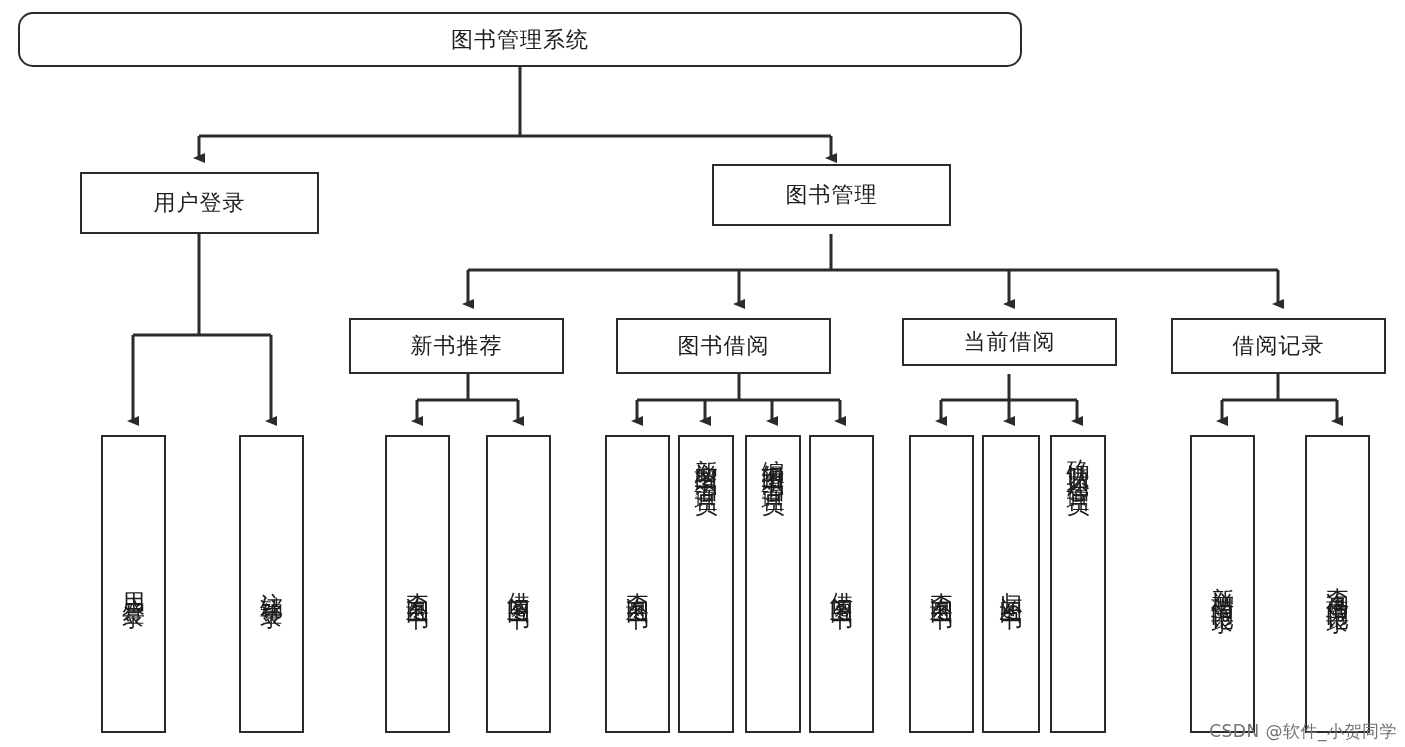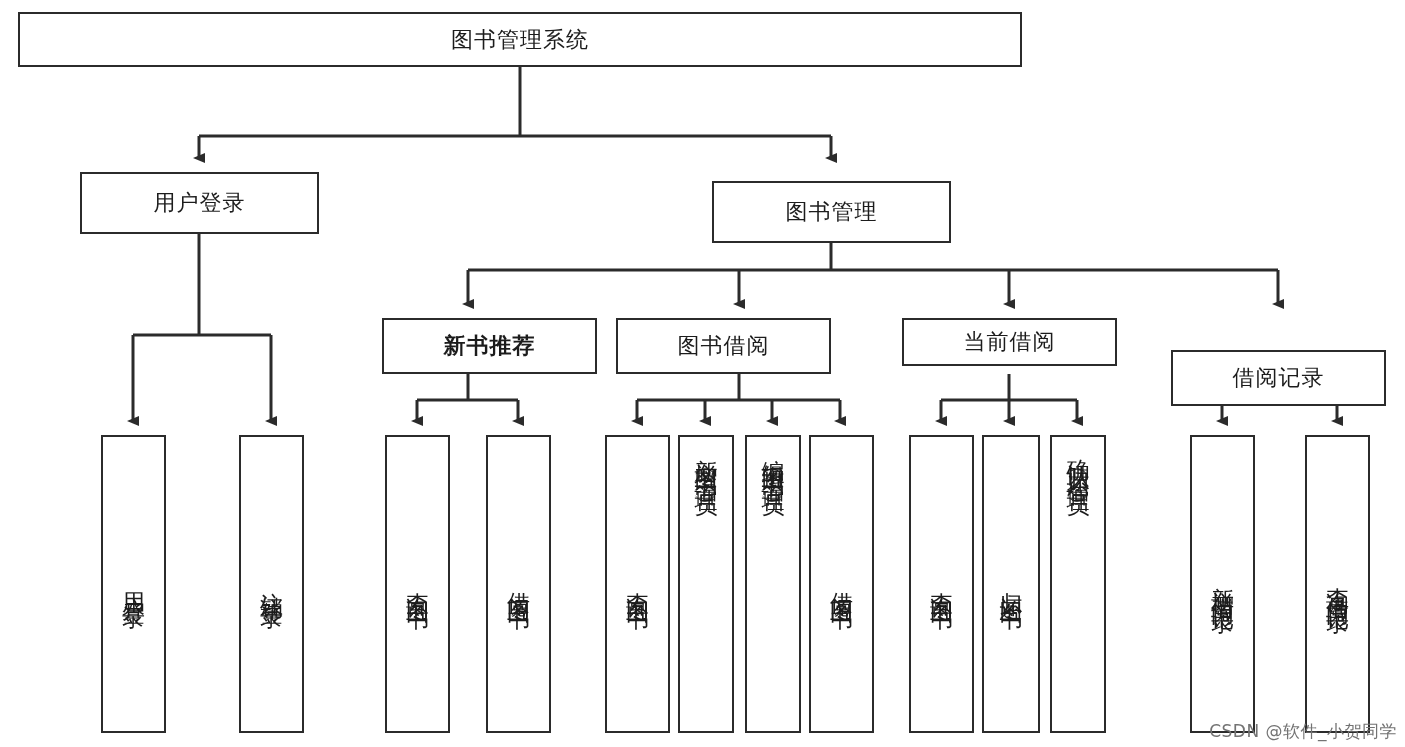--- a/index.html
+++ b/index.html
@@ -126,45 +126,45 @@
       <line x1="1009" y1="400" x2="1009" y2="421" marker-end="url(#arrow)"></line>
       <line x1="1077" y1="400" x2="1077" y2="421" marker-end="url(#arrow)"></line>
 
       <line x1="1278" y1="374" x2="1278" y2="400"></line>
       <line x1="1222" y1="400" x2="1337" y2="400"></line>
       <line x1="1222" y1="400" x2="1222" y2="421" marker-end="url(#arrow)"></line>
       <line x1="1337" y1="400" x2="1337" y2="421" marker-end="url(#arrow)"></line>
     </g>
   </svg>
 
-  <div class="node" style="left:18px; top:12px; width:1004px; height:55px;">
+  <div class="node" style="left:18px; top:12px; width:1004px; height:55px;border-radius:15px;">
     <span class="label">图书管理系统</span>
   </div>
 
   <div class="node" style="left:80px; top:172px; width:239px; height:62px;">
     <span class="label">用户登录</span>
   </div>
 
-  <div class="node" style="left:712px; top:181px; width:239px; height:62px;justify-content:center;">
+  <div class="node" style="left:712px; top:164px; width:239px; height:62px;justify-content:center;">
     <span class="label">图书管理</span>
   </div>
 
-  <div class="node" style="left:382px; top:318px; width:215px; height:56px;font-weight:bold;">
+  <div class="node" style="left:349px; top:318px; width:215px; height:56px;">
     <span class="label">新书推荐</span>
   </div>
 
   <div class="node" style="left:616px; top:318px; width:215px; height:56px;">
     <span class="label">图书借阅</span>
   </div>
 
   <div class="node" style="left:902px; top:318px; width:215px; height:48px;">
     <span class="label">当前借阅</span>
   </div>
 
-  <div class="node" style="left:1171px; top:318px; width:215px; height:56px;margin-top:32px;">
+  <div class="node" style="left:1171px; top:318px; width:215px; height:56px;">
     <span class="label">借阅记录</span>
   </div>
 
   <div class="node vertical centered" style="left:101px; top:435px; width:65px; height:298px;">
     <span class="label">用户登录</span>
   </div>
 
   <div class="node vertical centered" style="left:239px; top:435px; width:65px; height:298px;">
     <span class="label">注销登录</span>
   </div>

